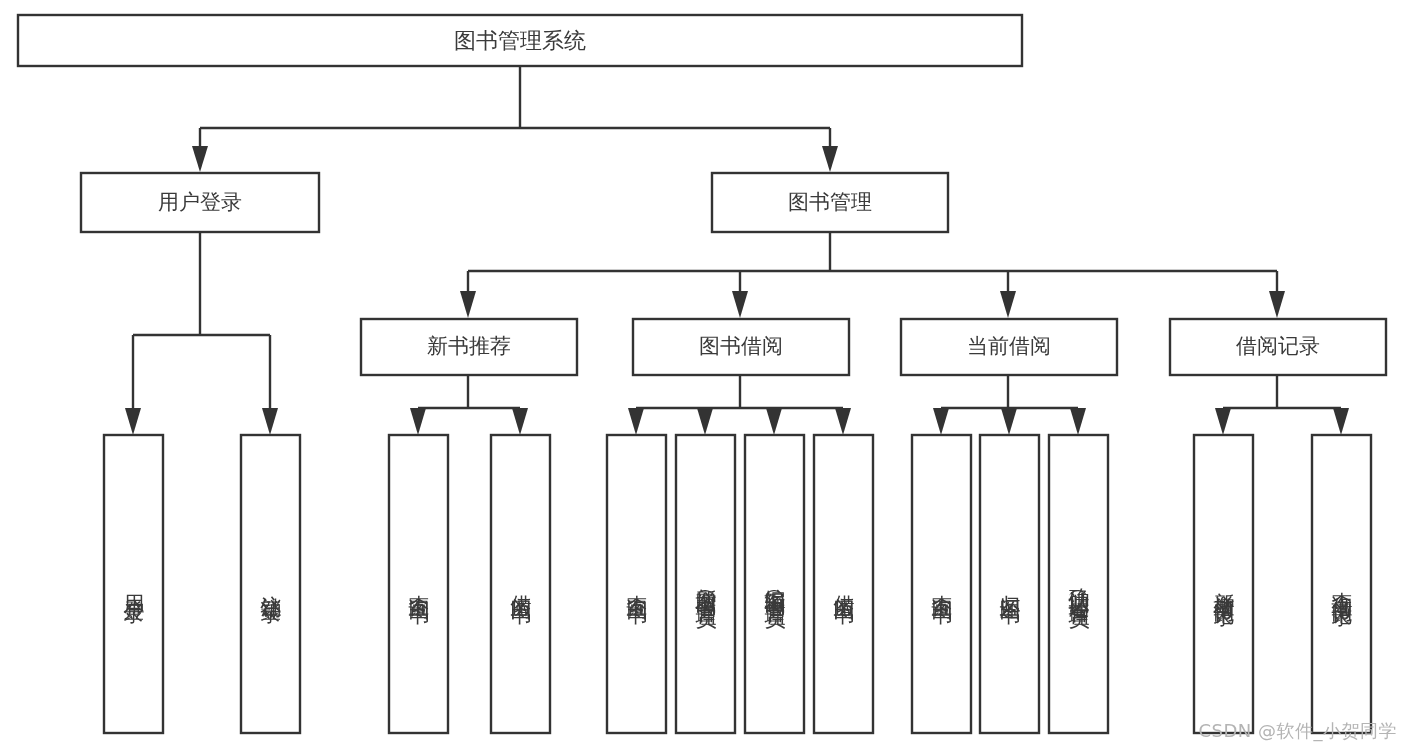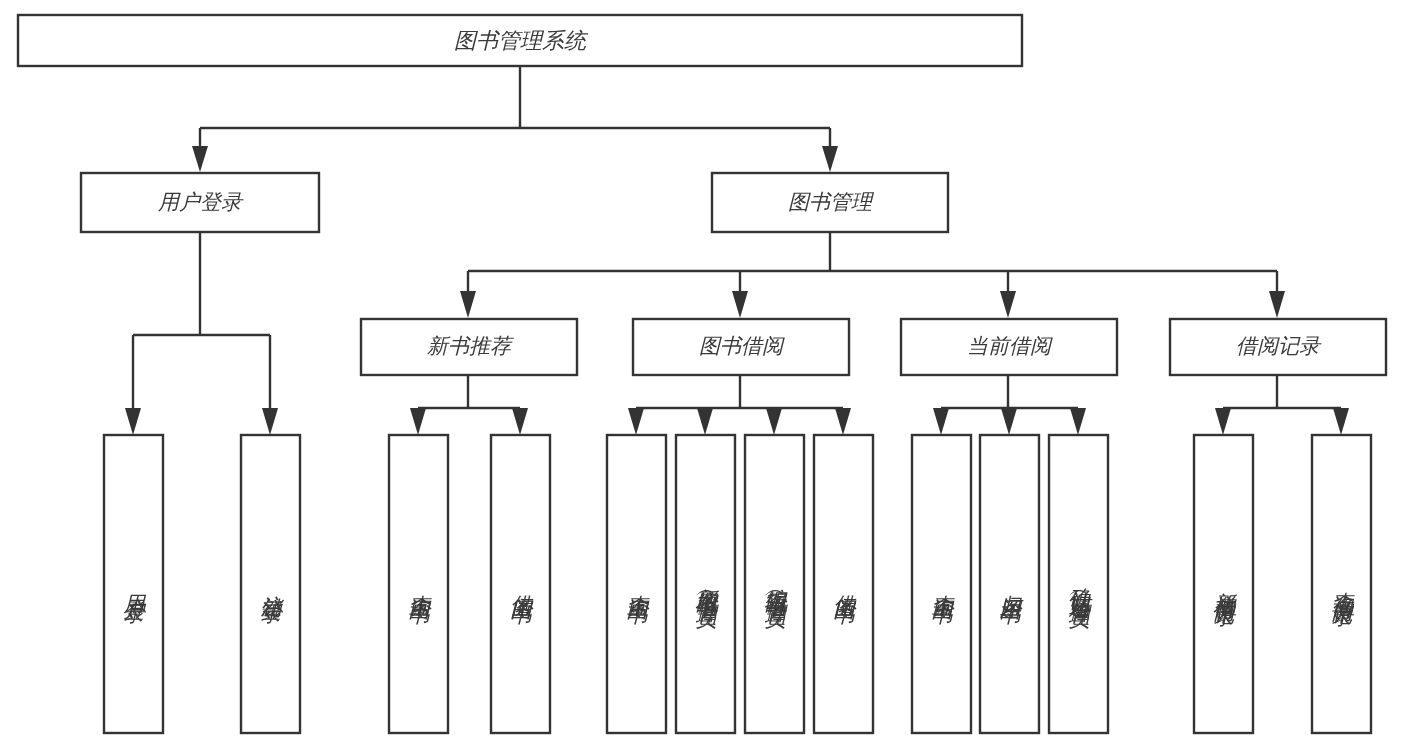--- a/index.html
+++ b/index.html
@@ -13,21 +13,20 @@
     position: relative;
     overflow: hidden;
     font-family: "DejaVu Sans", "Liberation Sans", sans-serif;
   }
   #diagram-root {
     position: absolute;
     left: 0;
     top: 0;
     width: 1405px;
     height: 747px;
-    font-style: italic;
   }
   svg.diagram {
     display: block;
     width: 1405px;
     height: 747px;
   }
   .node-box {
     fill: #ffffff;
     stroke: #333333;
     stroke-width: 2.4;
@@ -235,14 +234,15 @@
   <div class="vlabel" style="left:745px; top:435px; width:59px; height:298px;">编辑图书（管理员）</div>
   <div class="vlabel" style="left:814px; top:435px; width:59px; height:298px;">借阅图书</div>
 
   <div class="vlabel" style="left:912px; top:435px; width:59px; height:298px;">查询图书</div>
   <div class="vlabel" style="left:980px; top:435px; width:59px; height:298px;">归还图书</div>
   <div class="vlabel" style="left:1049px; top:435px; width:59px; height:298px;">确认归还（管理员）</div>
 
   <div class="vlabel" style="left:1194px; top:435px; width:59px; height:298px;">新增借阅记录</div>
   <div class="vlabel" style="left:1312px; top:435px; width:59px; height:298px;">查询借阅记录</div>
 
+  <div class="watermark">CSDN @软件_小贺同学</div>
 
 </div>
 
 </body></html>

